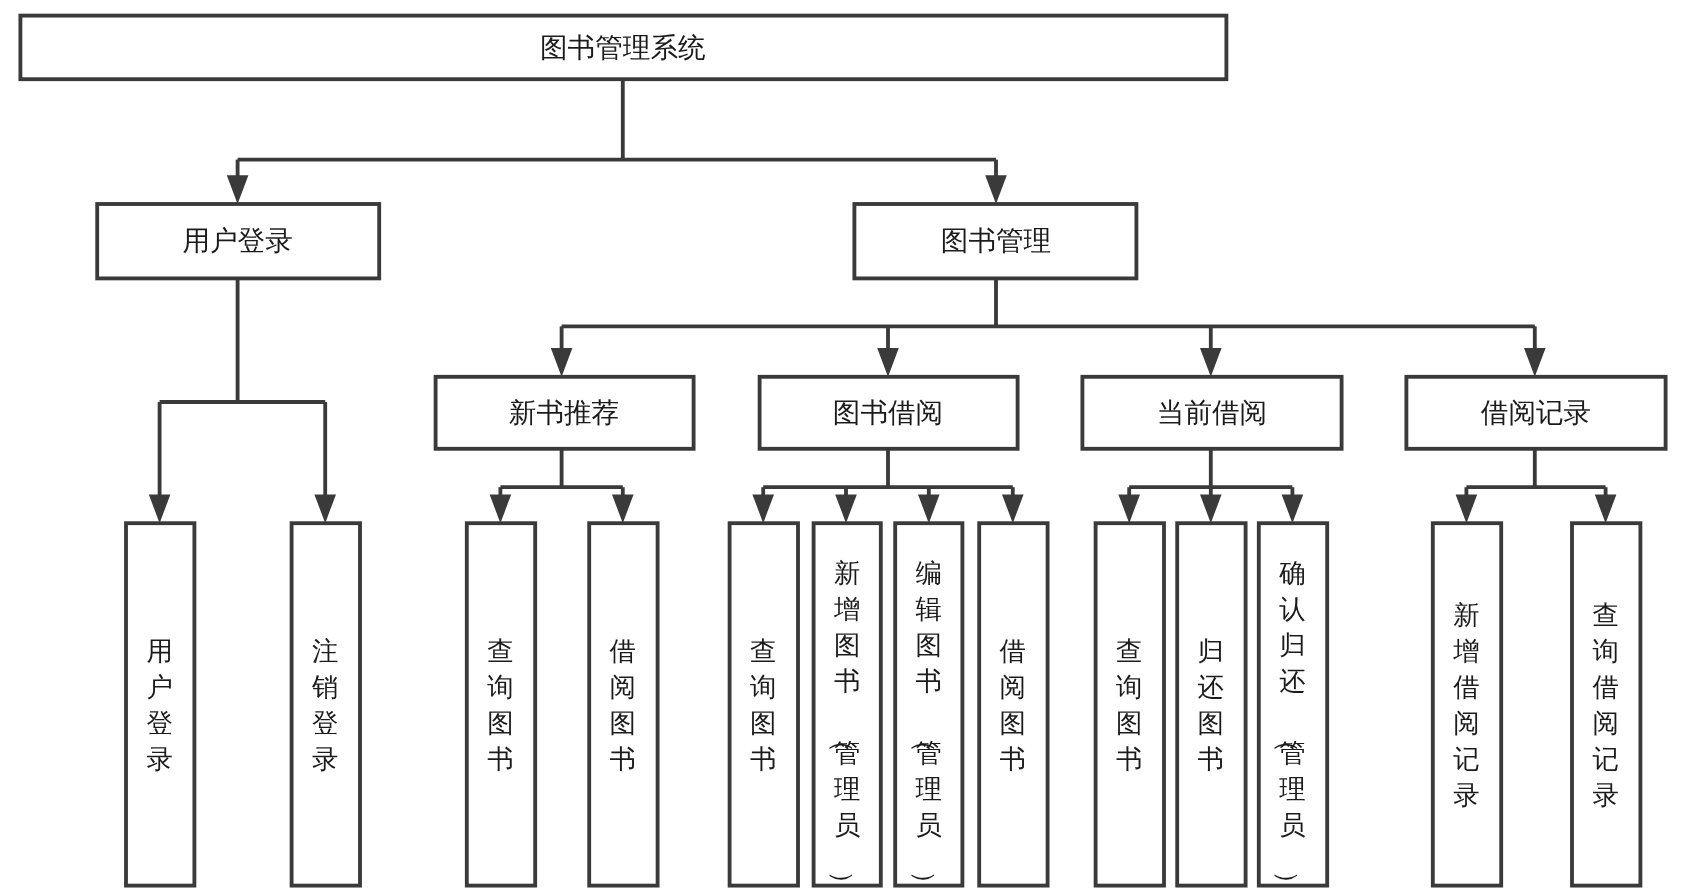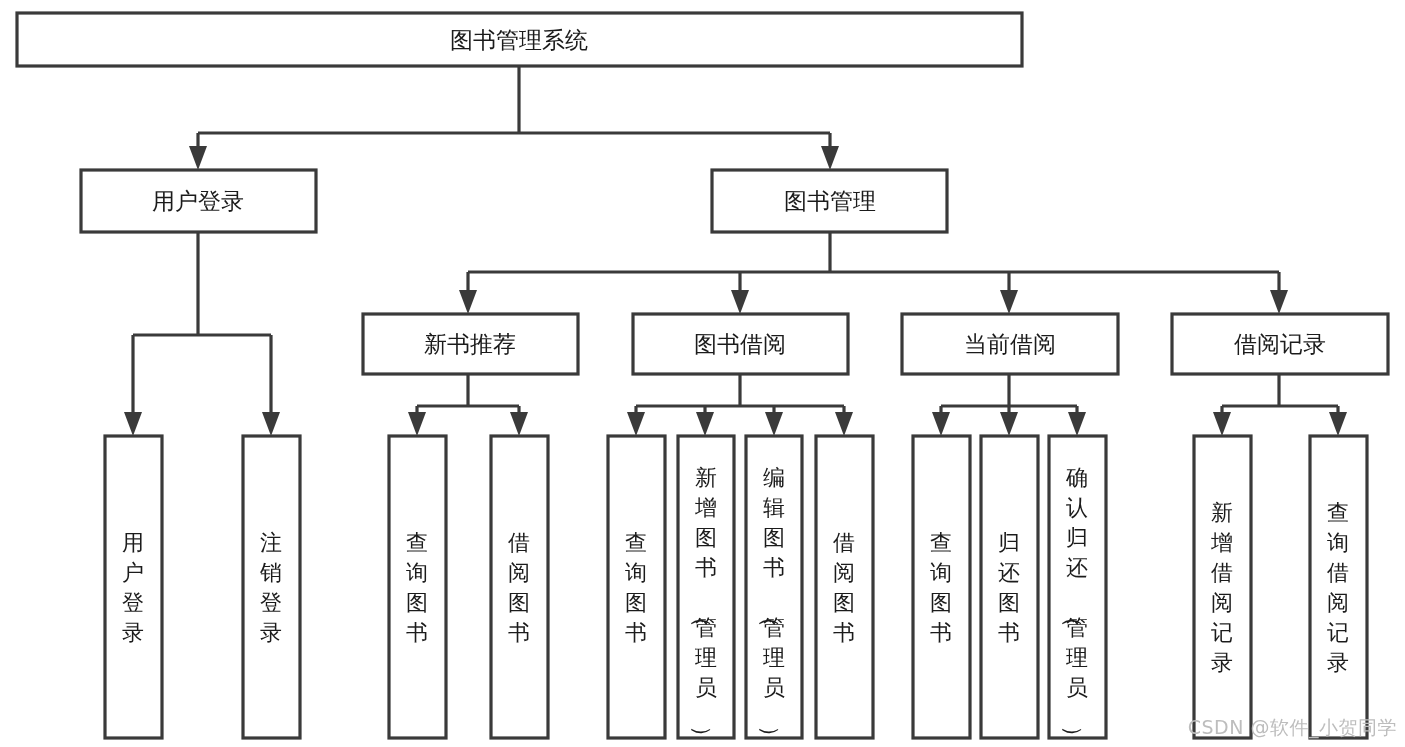--- a/index.html
+++ b/index.html
@@ -229,15 +229,14 @@
       <rect class="node-box leaf-box" x="1194" y="436" width="57" height="302"></rect>
       <text class="leaf-label vtext" x="1222" y="520.4"><tspan x="1222" dy="0">新</tspan><tspan x="1222" dy="30">增</tspan><tspan x="1222" dy="30">借</tspan><tspan x="1222" dy="30">阅</tspan><tspan x="1222" dy="30">记</tspan><tspan x="1222" dy="30">录</tspan></text>
     </g>
     <g>
       <rect class="node-box leaf-box" x="1310" y="436" width="57" height="302"></rect>
       <text class="leaf-label vtext" x="1338" y="520.4"><tspan x="1338" dy="0">查</tspan><tspan x="1338" dy="30">询</tspan><tspan x="1338" dy="30">借</tspan><tspan x="1338" dy="30">阅</tspan><tspan x="1338" dy="30">记</tspan><tspan x="1338" dy="30">录</tspan></text>
     </g>
 
   </svg>
 
-  <div class="watermark-text">CSDN @软件_小贺同学</div>
 
 </div>
 
 </body></html>

